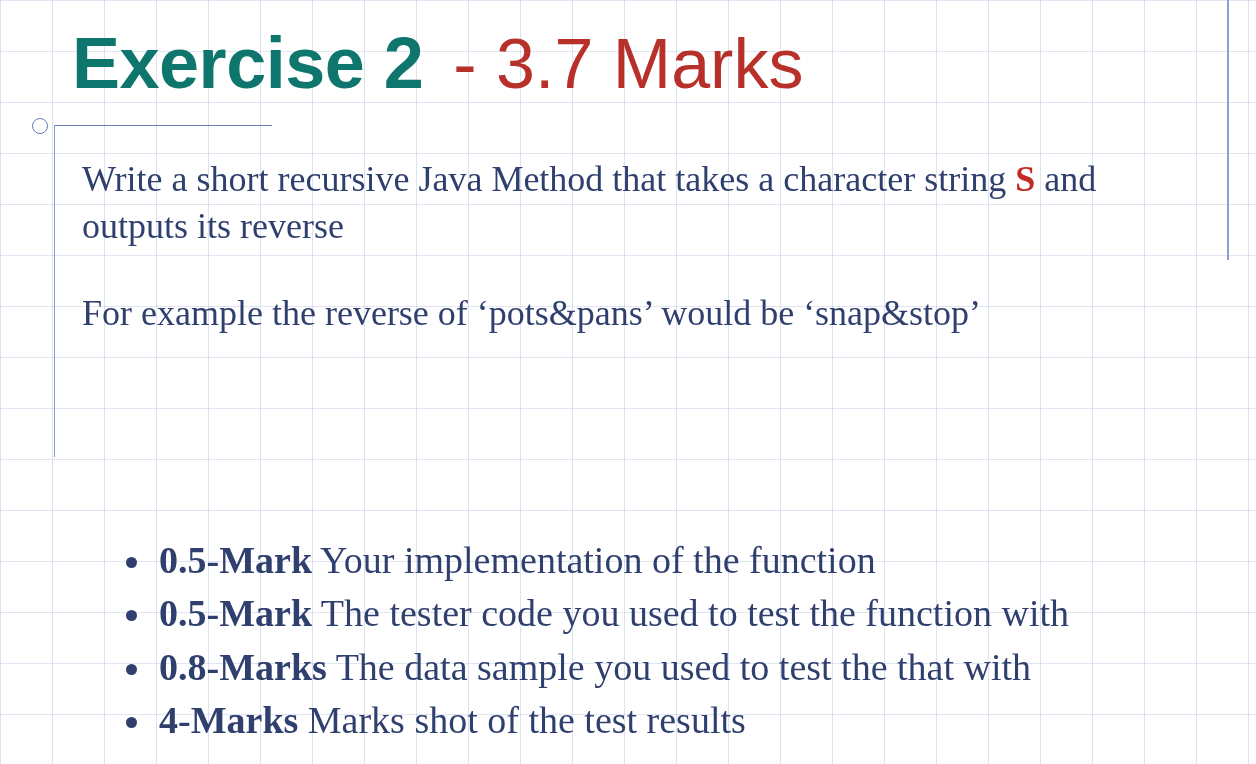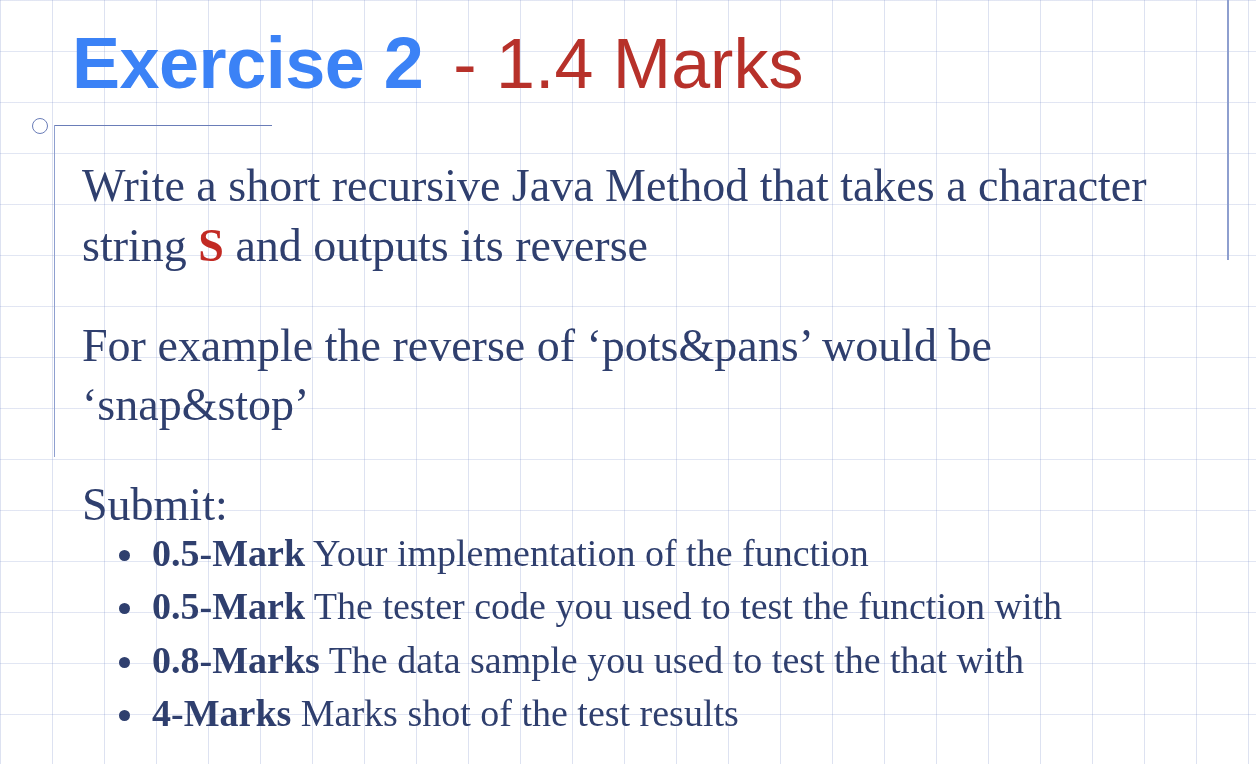--- a/index.html
+++ b/index.html
@@ -38,21 +38,21 @@
     position: absolute;
     top: 22px;
     left: 72px;
     right: 40px;
     white-space: nowrap;
   }
   .title-black {
     font-family: Tahoma, Verdana, Geneva, sans-serif;
     font-weight: 700;
     font-size: 72px;
-    color: #3b82f6;
+    color: #0f766e;
     letter-spacing: -0.5px;
   }
   .title-red {
     font-family: Tahoma, Verdana, Geneva, sans-serif;
     font-weight: 400;
     font-size: 70px;
     color: #b7312a;
     margin-left: 26px;
   }
 
@@ -85,21 +85,21 @@
     border-left: 1px solid #8e9fcf;
   }
 
   
   .body-text {
     position: absolute;
     top: 156px;
     left: 82px;
     right: 60px;
     color: #2f3f6e;
-    font-size: 46px;
+    font-size: 36px;
     line-height: 1.3;
   }
   .para {
     margin-bottom: 40px;
   }
   .s-red {
     font-family: "Times New Roman", Times, serif;
     font-weight: 700;
     color: #c22a24;
   }
@@ -112,54 +112,53 @@
   .bullets {
     position: absolute;
     top: 520px;
     left: 100px;
     right: 40px;
     color: #2f3f6e;
     font-size: 38px;
     line-height: 1.35;
   }
   .bullets ul {
-    margin: 8px;
+    margin: 15px;
     padding-left: 40px;
     list-style: disc;
   }
   .bullets li {
     margin-bottom: 2px;
     padding-left: 4px;
   }
   .mark-bold {
     font-weight: 700;
     color: #2f3f6e;
   }
   .mark-bold + .item-text {}
 </style>
 </head>
 <body>
 
 <div class="right-vline"></div>
 
 <div class="title-wrap">
   <span class="title-black">Exercise 2</span>
-  <span class="title-red">- 1.4 Marks</span>
+  <span class="title-red">- 3.7 Marks</span>
 </div>
 
 <div class="hr-circle"></div>
 <div class="hr-line"></div>
 <div class="left-vline"></div>
 
 <div class="body-text">
   <div class="para">
     <span>Write a short recursive Java Method that takes a character string </span><span class="s-red">S</span><span>   and outputs its reverse</span>
   </div>
   <div class="para">For example the reverse of ‘pots&amp;pans’  would be ‘snap&amp;stop’</div>
-  <div class="submit-line">Submit:</div>
 </div>
 
 <div class="bullets">
   <ul>
     <li>
       <span class="mark-bold">0.5-Mark</span><span class="item-text"> Your implementation of the function</span>
     </li>
     <li>
       <span class="mark-bold">0.5-Mark</span><span class="item-text">  The tester code you used to test the function with</span>
     </li>

